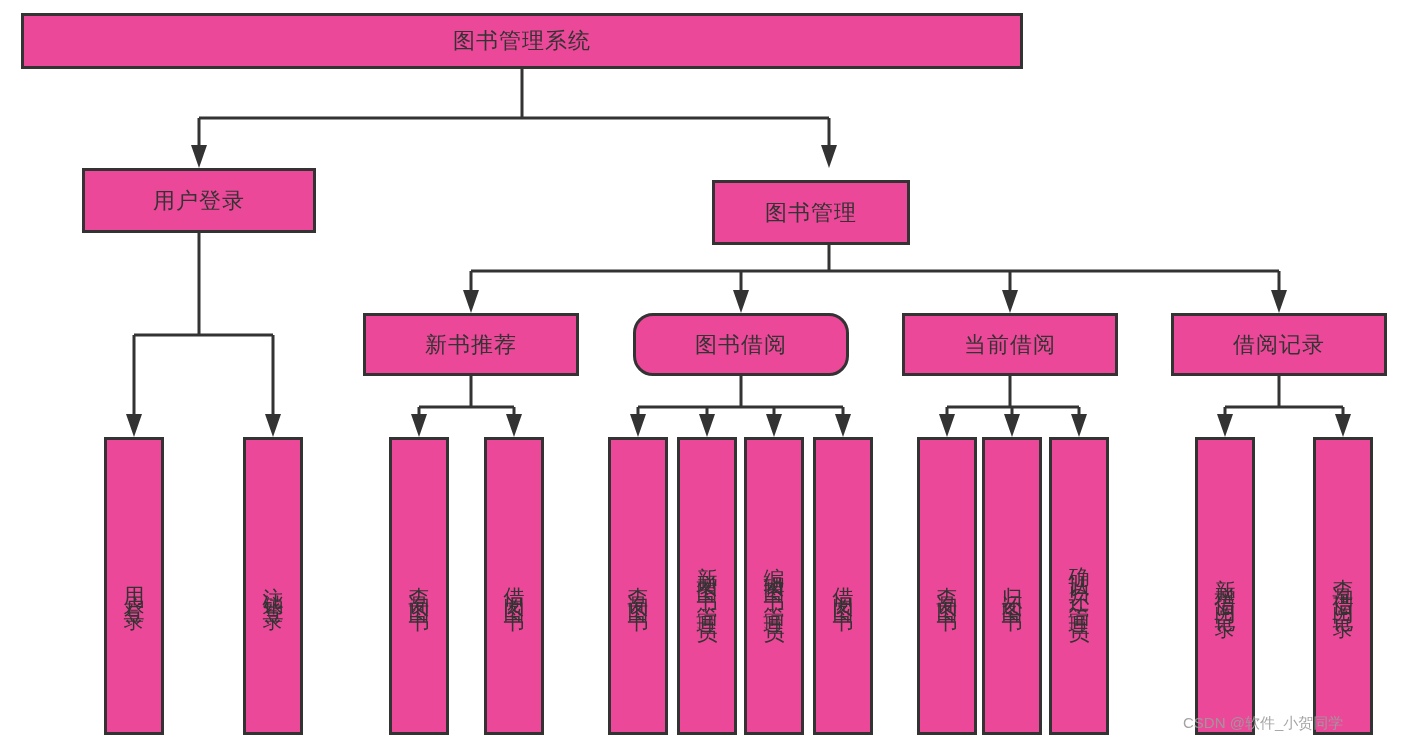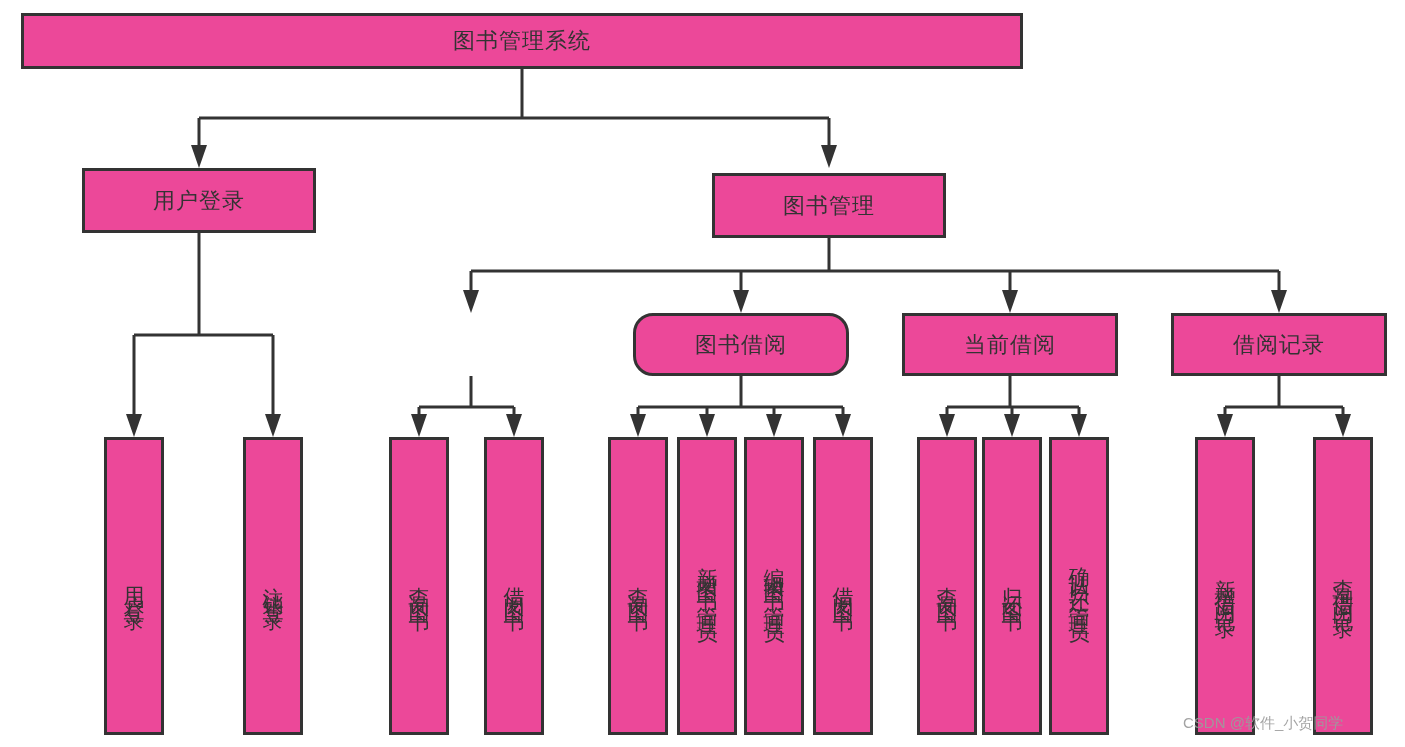--- a/index.html
+++ b/index.html
@@ -25,21 +25,21 @@
     color: #333333;
     display: flex;
     align-items: center;
     justify-content: center;
     z-index: 1;
     text-align: center;
   }
   .hlabel { font-size: 22px; letter-spacing: 1px; }
   .root  { left: 21px;  top: 13px;  width: 1002px; height: 56px; }
   .lv2a  { left: 82px;  top: 168px; width: 234px;  height: 65px; }
-  .lv2b  { left: 712px; top: 173px; width: 234px;  height: 65px; font-family: Liberation Serif, serif; }
+  .lv2b  { left: 712px; top: 180px; width: 198px;  height: 65px; font-family: Liberation Serif, serif; }
   .lv3   { top: 313px; width: 216px; height: 63px; }
   .lv3a  { left: 363px; }
   .lv3b  { left: 633px; border-radius: 20px; }
   .lv3c  { left: 902px; }
   .lv3d  { left: 1171px; }
   .leaf  { top: 437px; width: 60px; height: 298px; }
   .vtext {
     writing-mode: vertical-rl;
     text-orientation: mixed;
     font-size: 21px;
@@ -105,20 +105,23 @@
     <span class="hlabel">图书管理系统</span>
   </div>
 
   <div class="box lv2a">
     <span class="hlabel">用户登录</span>
   </div>
   <div class="box lv2b">
     <span class="hlabel">图书管理</span>
   </div>
 
+  <div class="box lv3 lv3a">
+    <span class="hlabel">新书推荐</span>
+  </div>
   <div class="box lv3 lv3b">
     <span class="hlabel">图书借阅</span>
   </div>
   <div class="box lv3 lv3c">
     <span class="hlabel">当前借阅</span>
   </div>
   <div class="box lv3 lv3d">
     <span class="hlabel">借阅记录</span>
   </div>
 

